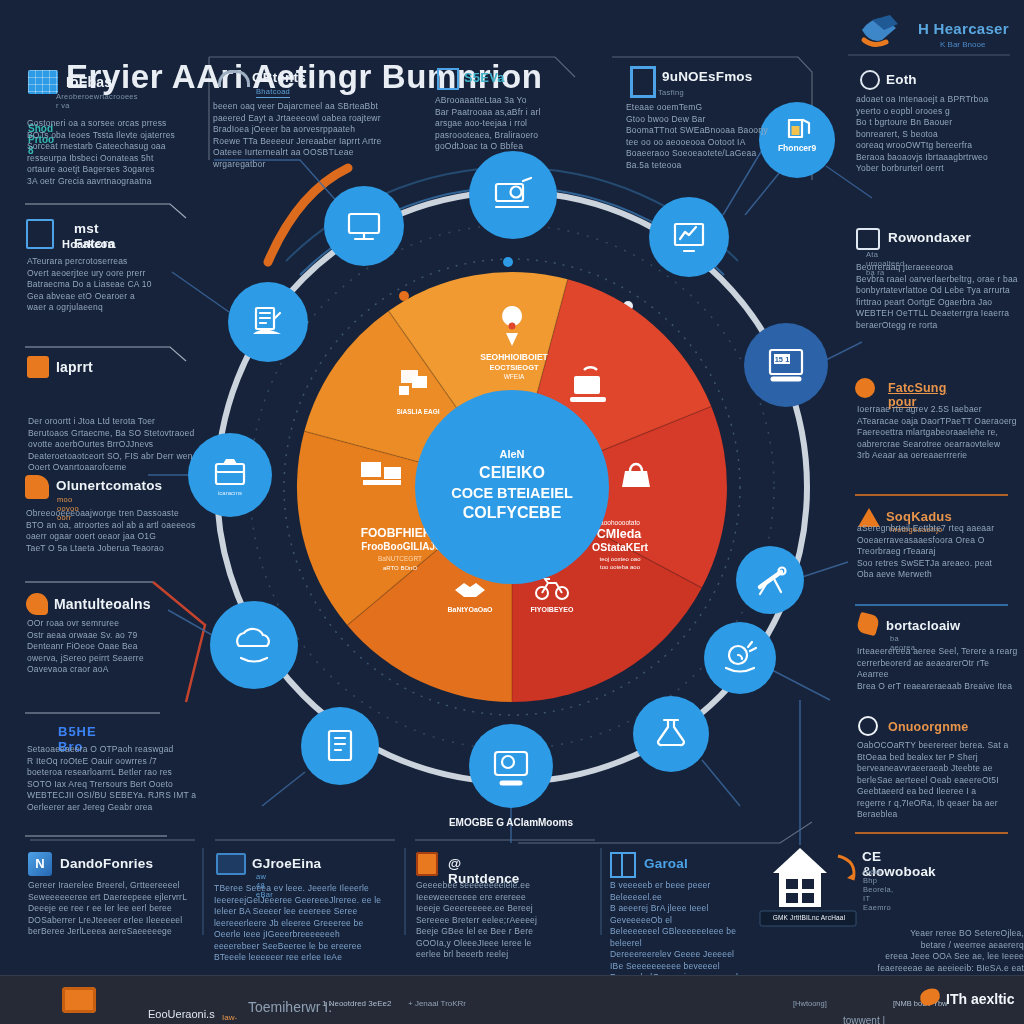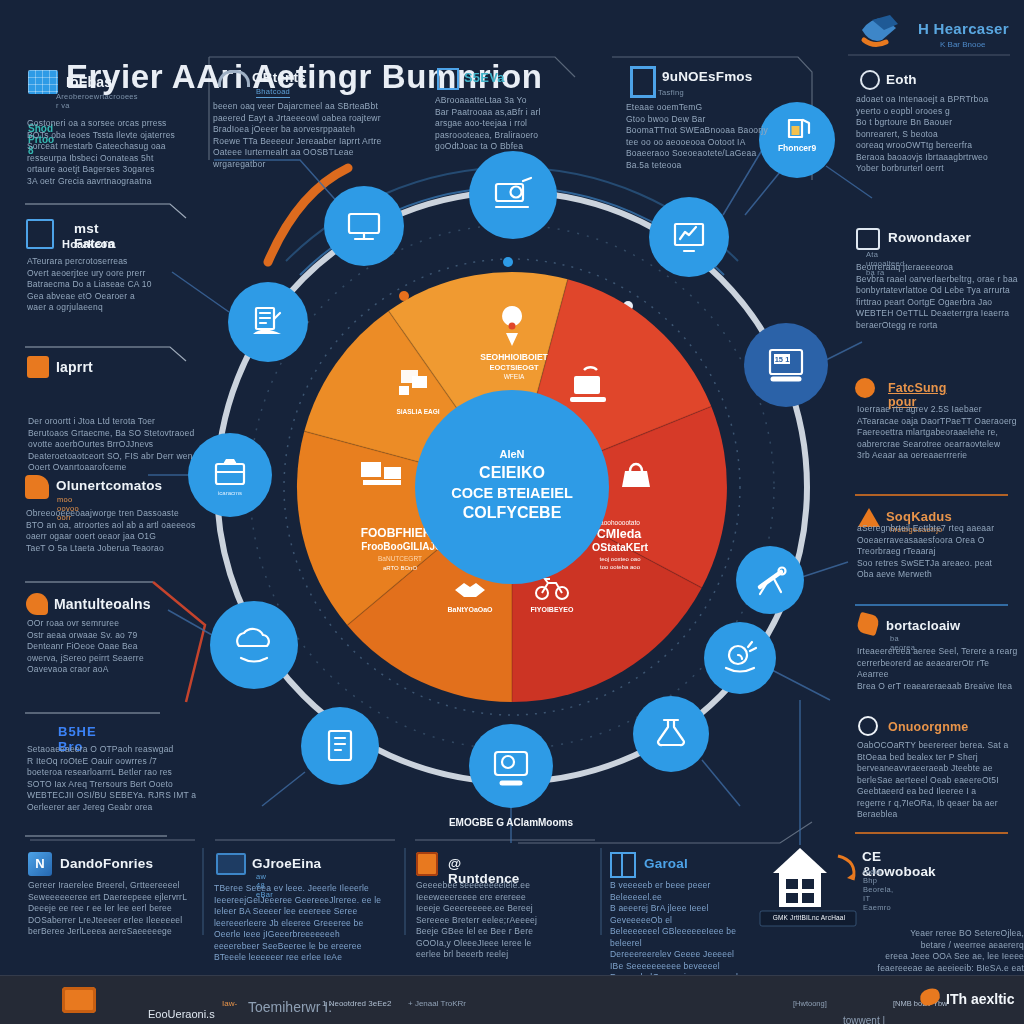--- a/index.html
+++ b/index.html
@@ -511,21 +511,21 @@
 IBe Seeeeeeeeee beveeeel
 ReeveebelGeeeeejere.eeeeeeeb
 beLeeeeelGe</div>
   </div>
 
   <div class="abs" style="left:764px;top:914px;width:90px;text-align:center;font-size:6.5px;color:#f2f6fa;letter-spacing:.2px;">GMK JrtitBILnc ArcHaal</div>
 
   <div class="footer-bar">
     <span class="abs ic ic-tv" style="left:62px;top:11px;"></span>
     <div class="abs" style="left:110px;top:32px;font-size:11px;font-weight:normal;color:#dfe7f0;padding-left:38px;">EooUeraoni.s</div>
-    <div class="abs" style="left:222px;top:23px;font-size:8px;color:#e8944a;">Iaw-</div>
+    <div class="abs" style="left:222px;top:37px;font-size:8px;color:#e8944a;">Iaw-</div>
     <div class="abs" style="left:248px;top:23px;font-size:14px;color:#8fa0b5;">Toemiherwr I:</div>
     <div class="abs" style="left:322px;top:23px;font-size:8px;color:#aebdd0;">1 Neootdred 3eEe2</div>
     <div class="abs" style="left:408px;top:23px;font-size:8px;color:#8fa0b5;">+ Jenaal TroKRr</div>
     <div class="abs" style="left:793px;top:23px;font-size:7.5px;color:#8fa0b5;">[Hwtoong]</div>
     <div class="abs" style="left:843px;top:39px;font-size:10px;color:#8fa0b5;">towwent |</div>
     <div class="abs" style="left:893px;top:23px;font-size:7.5px;color:#aebdd0;">[NMB boBv Ybw</div>
     <span class="abs ic ic-paw" style="left:920px;top:13px;"></span>
     <div class="abs" style="left:946px;top:15px;font-size:14px;font-weight:bold;color:#f2f6fa;">ITh aexltic</div>
   </div>
 

